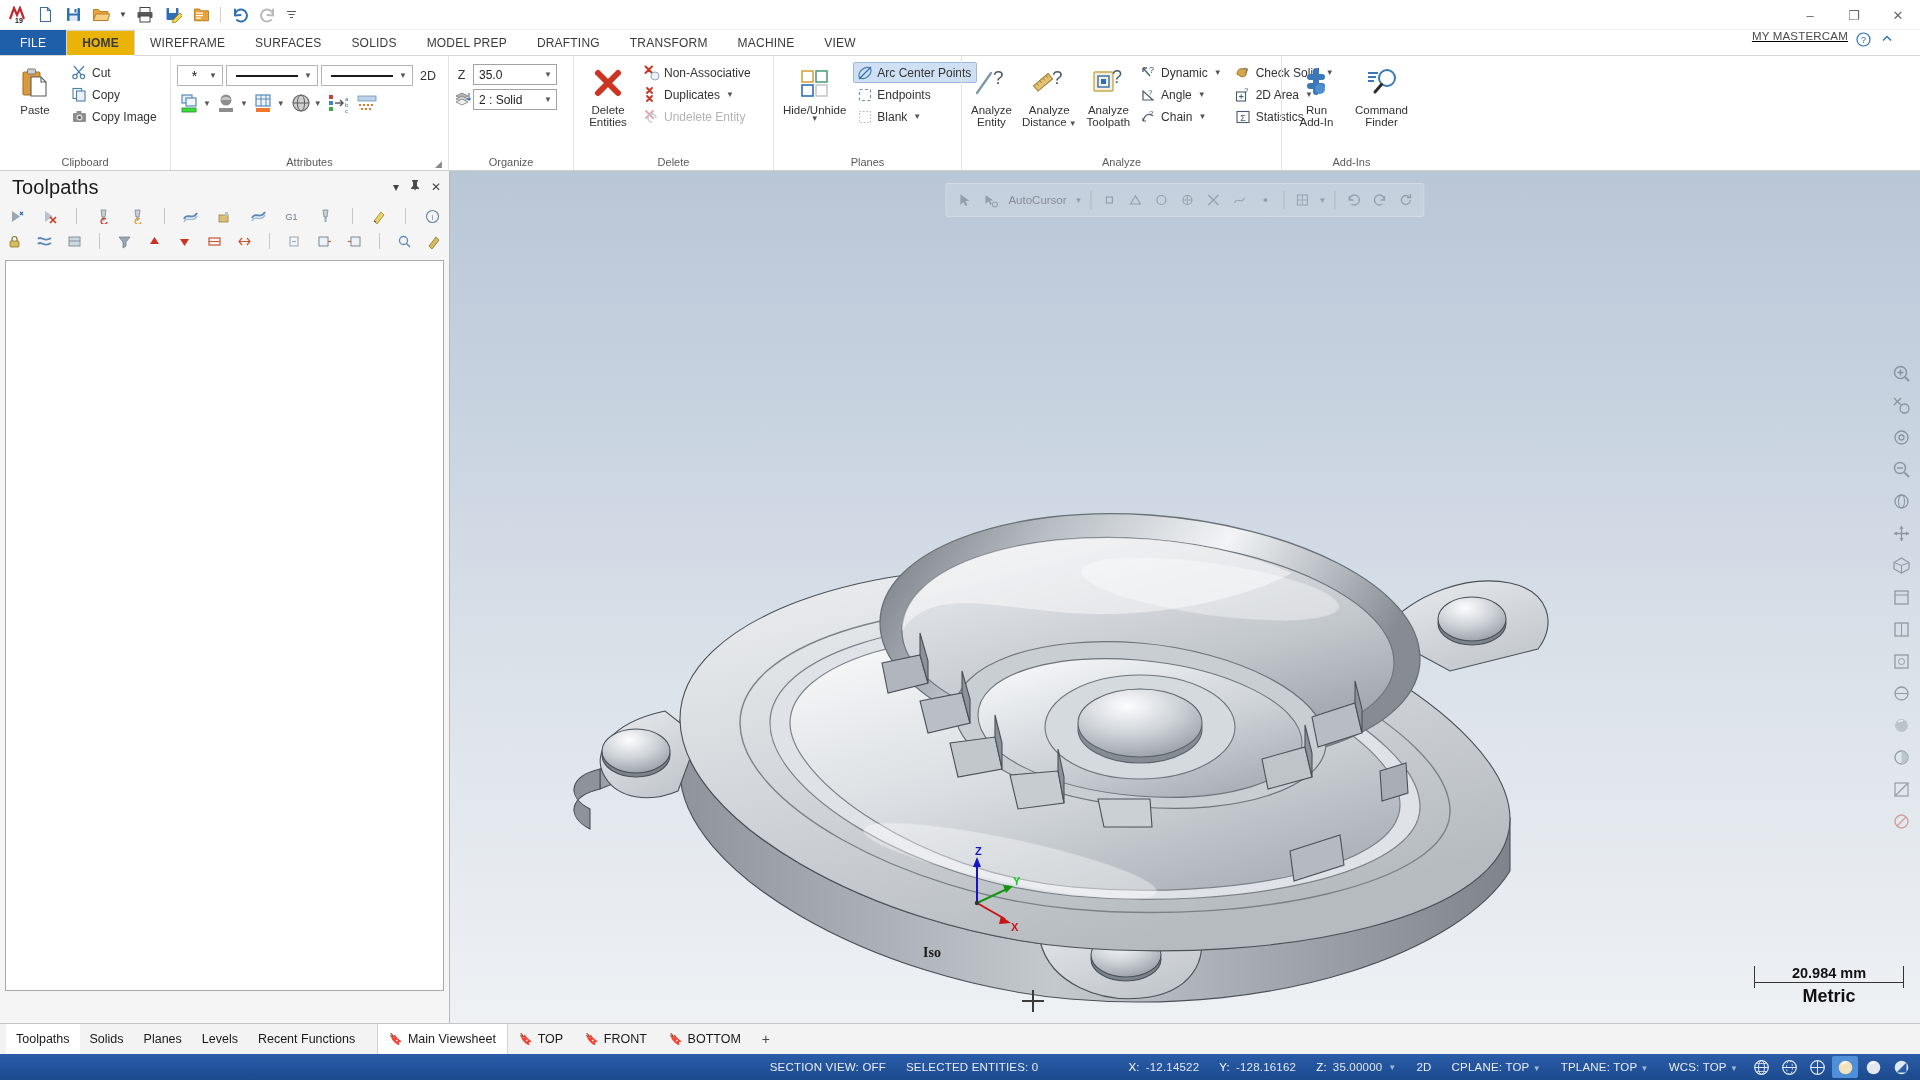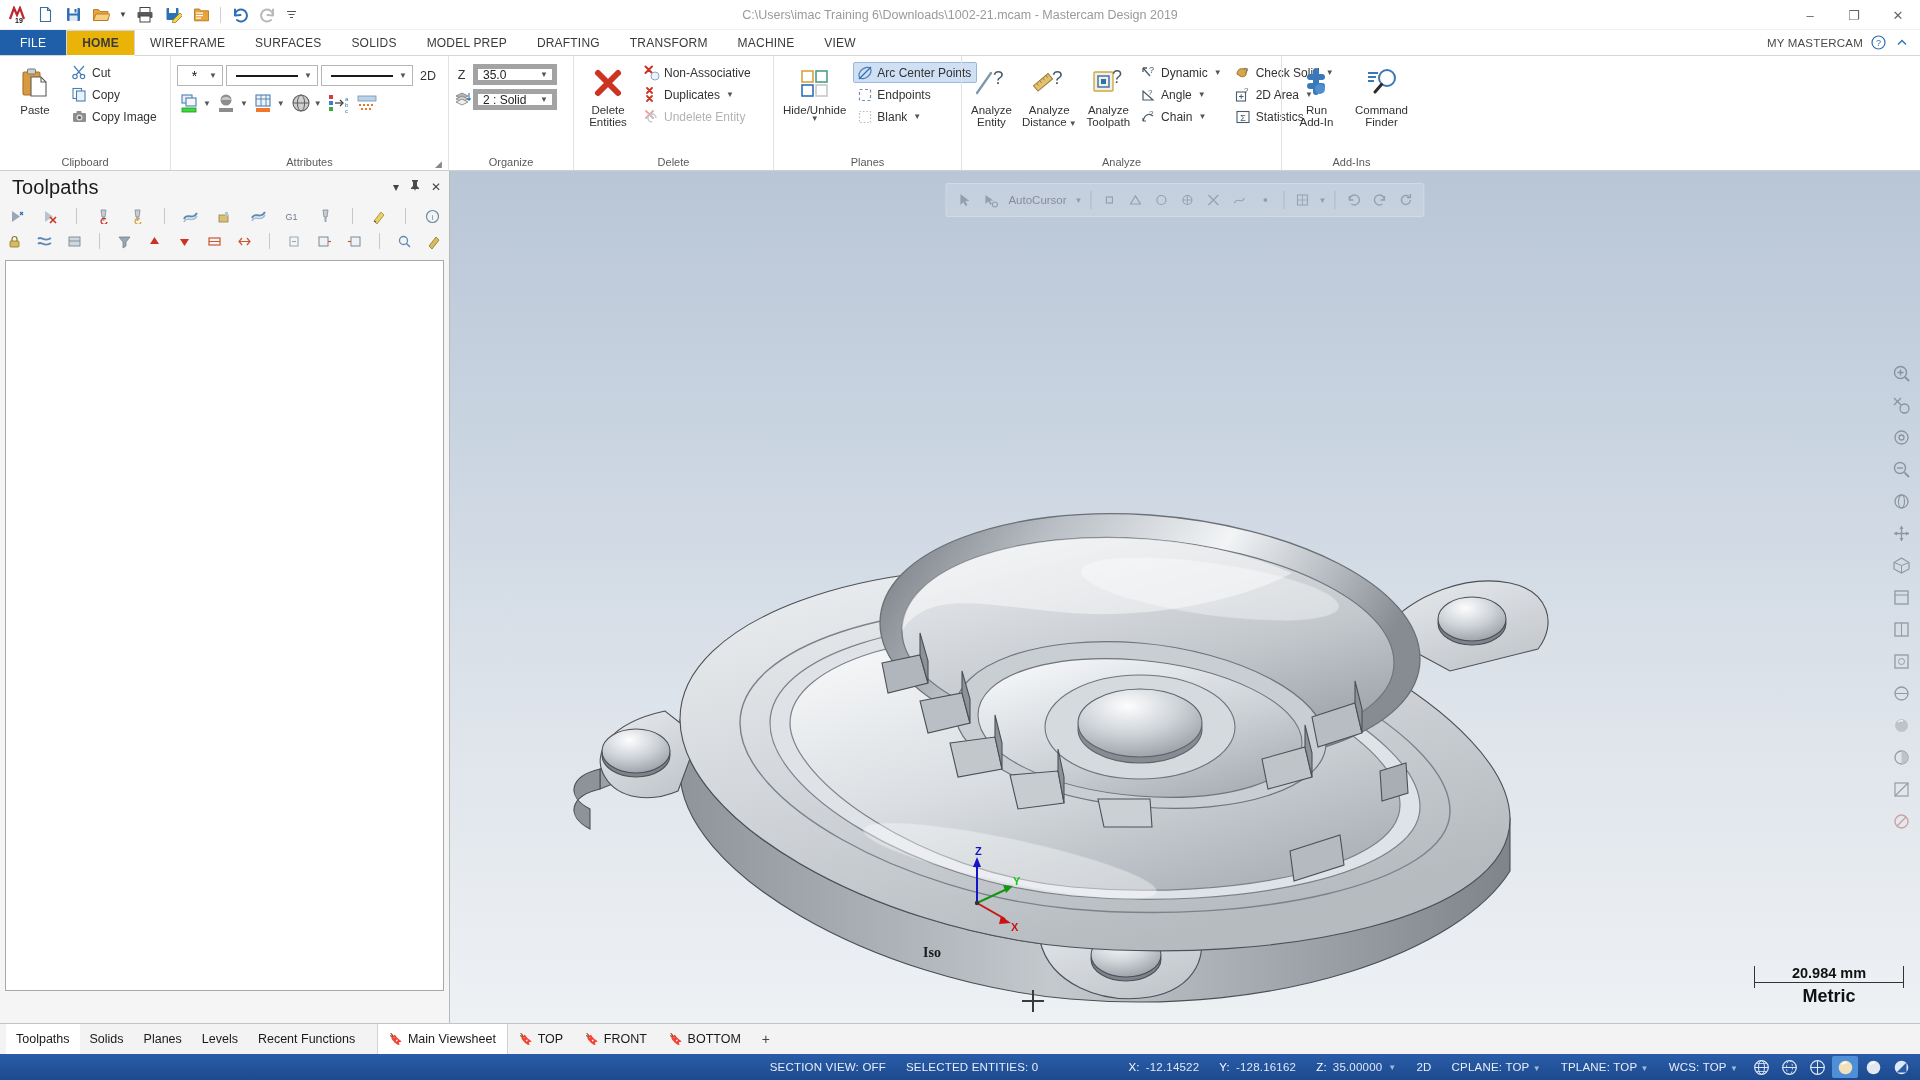--- a/index.html
+++ b/index.html
@@ -32,21 +32,21 @@
   .ribbon-tabs {
     height: 26px; background: #ffffff; display: flex; align-items: stretch;
     flex: 0 0 26px; position: relative; border-bottom: 1px solid #d6d6d6;
   }
   .rtab {
     padding: 0 15px; display: flex; align-items: center; font-size: 12px;
     color: #3a3a3a; letter-spacing: .2px; cursor: pointer; white-space: nowrap;
   }
   .rtab.file { background: #1f5fa9; color: #fff; font-weight: normal; padding: 0 20px; }
   .rtab.active { background: #eab308; border: 1px solid #d6d6d6; border-bottom: 1px solid #fff; margin-bottom: -1px; position: relative; z-index: 3; font-weight: bold; }
-  .ribbon-right { margin-left: auto; display: flex; align-items: center; gap: 6px; padding-right: 9px; }
+  .ribbon-right { margin-left: auto; display: flex; gap: 6px; padding-right: 24px; text-decoration: underline; }
   .ribbon-right .mymc { font-size: 11.5px; color: #4a4a4a; letter-spacing: .2px; cursor: pointer;}
   .ribbon-right .rico { width: 18px; height: 18px; display: flex; align-items: center; justify-content: center; cursor: pointer; color: #1f5fa9; }
 
   
   .ribbon {
     flex: 0 0 115px; background: #ffffff; display: flex; align-items: stretch;
     border-bottom: 1px solid #cfcfcf; position: relative;
   }
   .rgroup { display: flex; flex-direction: column; position: relative; padding: 4px 6px 0 6px; }
   .rgroup + .rgroup { border-left: 1px solid #e2e2e2; }
@@ -84,21 +84,21 @@
   .attr-combo .cv { flex: 1; display: flex; align-items: center; justify-content: center; }
   .attr-combo .cc { font-size: 8px; color: #555; padding: 0 3px; }
   .linepreview { width: 62px; height: 0; border-top: 2px solid #1a1a1a; }
   .attr-icons { display: flex; align-items: center; gap: 1px; margin-top: 4px; }
   .attr-ibtn { display: flex; align-items: center; padding: 1px 1px; cursor: pointer; border: 1px solid transparent; }
 
   .zfield-wrap { display: flex; flex-direction: column; gap: 4px; padding-top: 4px; }
   .zfield { display: flex; align-items: center; gap: 5px; }
   .zfield .zlbl { font-size: 12.5px; color: #333; width: 13px; text-align: center; }
   .zinput {
-    width: 84px; height: 21px; border: 5px solid #a3a3a3; background: #fff;
+    width: 84px; height: 21px; border: 1px solid #a3a3a3; background: #fff;
     display: flex; align-items: center; padding: 0 2px 0 5px; font-size: 12px; color: #222;
   }
   .zinput .zv { flex: 1; }
   .zinput .zc { font-size: 8px; color: #555; padding-right: 2px; }
 
   
   .main { flex: 1; display: flex; min-height: 0; }
 
   
   .panel { width: 450px; background: #f5f5f5; display: flex; flex-direction: column; border-right: 1px solid #b9b9b9; }
@@ -250,21 +250,20 @@
             <path d="M14 9 a6 6 0 1 0 -2 5" stroke="#b9b9b9" stroke-width="2" fill="none" stroke-linecap="round"></path>
             <path d="M14 3.5 L14 9.5 L8.5 9" fill="none" stroke="#b9b9b9" stroke-width="2" stroke-linecap="round" stroke-linejoin="round"></path>
           </svg>
       </div>
       <div class="ico" style="width:16px">
         <svg width="11" height="11" viewBox="0 0 11 11">
             <path d="M1 2.5h9M2.5 5.5h6M4 8.5h3" stroke="#555" stroke-width="1.1"></path>
           </svg>
       </div>
     </div>
-    <div class="title-text">C:\Users\imac Training 6\Downloads\1002-21.mcam - Mastercam Design 2019</div>
     <div class="winbtns">
       <div class="winbtn">–</div>
       <div class="winbtn">❐</div>
       <div class="winbtn close">✕</div>
     </div>
   </div>
 
   <div class="ribbon-tabs">
     <div class="rtab file">FILE</div>
     <div class="rtab active">HOME</div>

